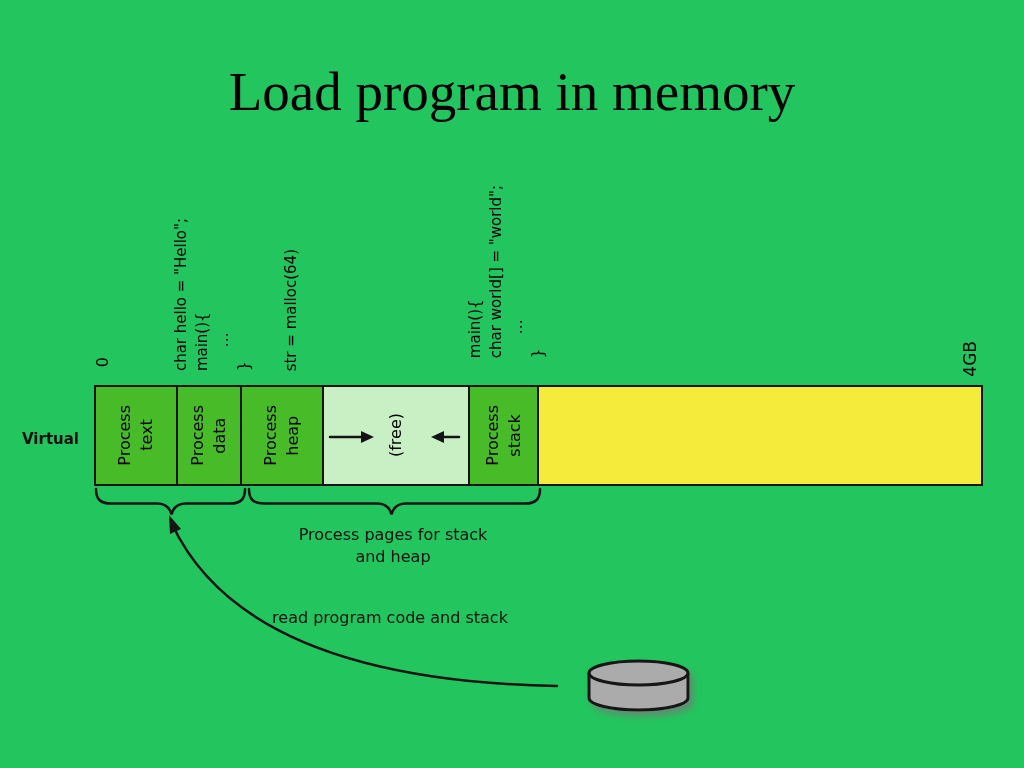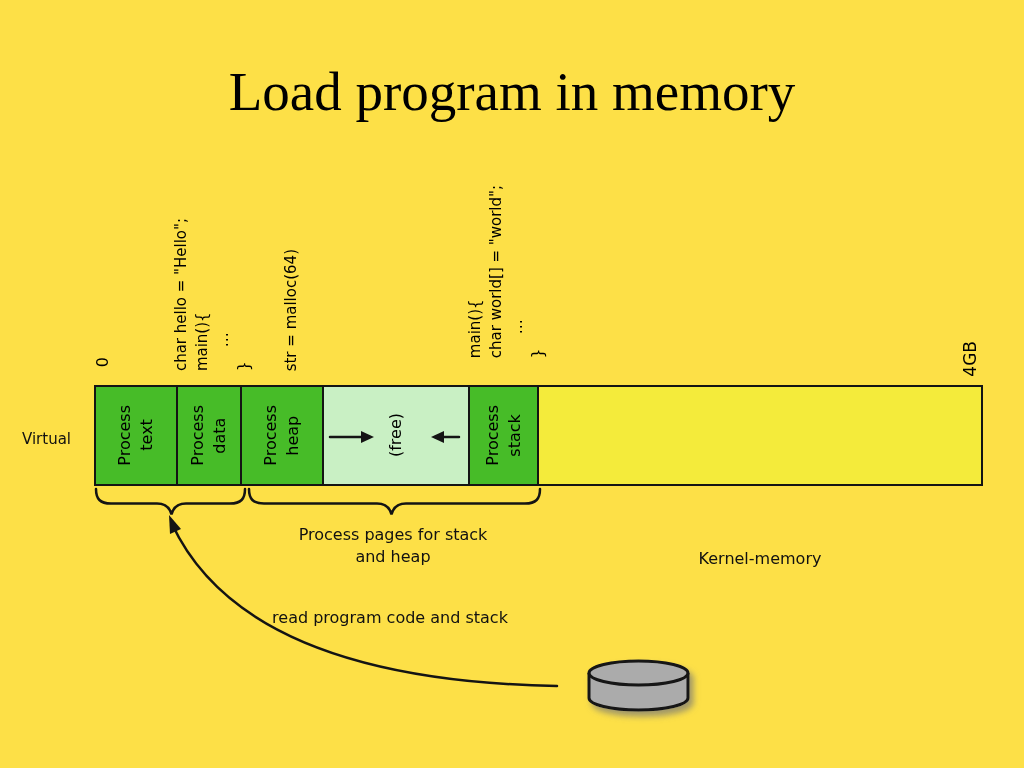--- a/index.html
+++ b/index.html
@@ -5,21 +5,21 @@
   :root{
     --green:#47bc28;
     --light-green:#c9f0c4;
     --yellow:#f4eb3b;
     --disk-gray:#ababab;
     --line:#141414;
   }
   *{margin:0;padding:0;box-sizing:border-box;}
   html,body{background:#fff;}
   .slide{
-    position:relative;width:1024px;height:768px;background:#fde047;overflow:hidden;
+    position:relative;width:1024px;height:768px;background:#22c55e;overflow:hidden;
     font-family:"DejaVu Sans","Liberation Sans",sans-serif;color:#111;
   }
   .title{
     position:absolute;left:0;top:60px;width:1024px;text-align:center;
     font-family:"Liberation Serif","DejaVu Serif",serif;
     font-size:55px;font-weight:400;color:#000;letter-spacing:0px;
   }
   
   .rot{
     position:absolute;
@@ -28,21 +28,21 @@
     white-space:pre;
     color:#000;
   }
   .code{font-size:15px;line-height:21px;}
   .axis-zero{left:93px;bottom:401px;font-size:16px;}
   .block1{left:171px;bottom:397px;}
   .malloc{left:281px;bottom:397px;}
   .block2{left:465px;bottom:410px;}
   .axis-4gb{left:960px;bottom:391px;font-size:17px;}
 
-  .virtual{position:absolute;left:22px;top:430px;font-size:15px;}
+  .virtual{position:absolute;left:22px;top:430px;font-size:15px;font-weight:bold;}
 
   .bar{
     position:absolute;left:94px;top:385px;width:889px;height:101px;
     display:flex;border:2px solid var(--line);background:#fff;
   }
   .seg{
     border-right:2px solid var(--line);
     display:flex;align-items:center;justify-content:center;
     flex:0 0 auto;
   }
@@ -111,21 +111,20 @@
     </div>
     <div class="seg seg-green w-stack">
       <span class="seglabel">Process
 stack</span>
     </div>
     <div class="seg seg-kernel"></div>
   </div>
 
   <div class="caption allocate">Process pages for stack
 and heap</div>
-  <div class="caption kernel">Kernel-memory</div>
   <div class="caption read">read program code and stack</div>
 
   <svg class="overlay" viewBox="0 0 1024 768" xmlns="http://www.w3.org/2000/svg">
     <defs>
       <filter id="ds" x="-30%" y="-30%" width="170%" height="170%">
         <feDropShadow dx="4" dy="5" stdDeviation="3" flood-color="#777" flood-opacity="0.7"></feDropShadow>
       </filter>
     </defs>
 
     <path class="stroke" d="M96,489 C96,499 100,503.5 111,503.5 L157,503.5 C165,503.5 169.5,506.5 171.5,514.5 C173.5,506.5 178,503.5 186,503.5 L230,503.5 C241,503.5 245,499 245,489"></path>

